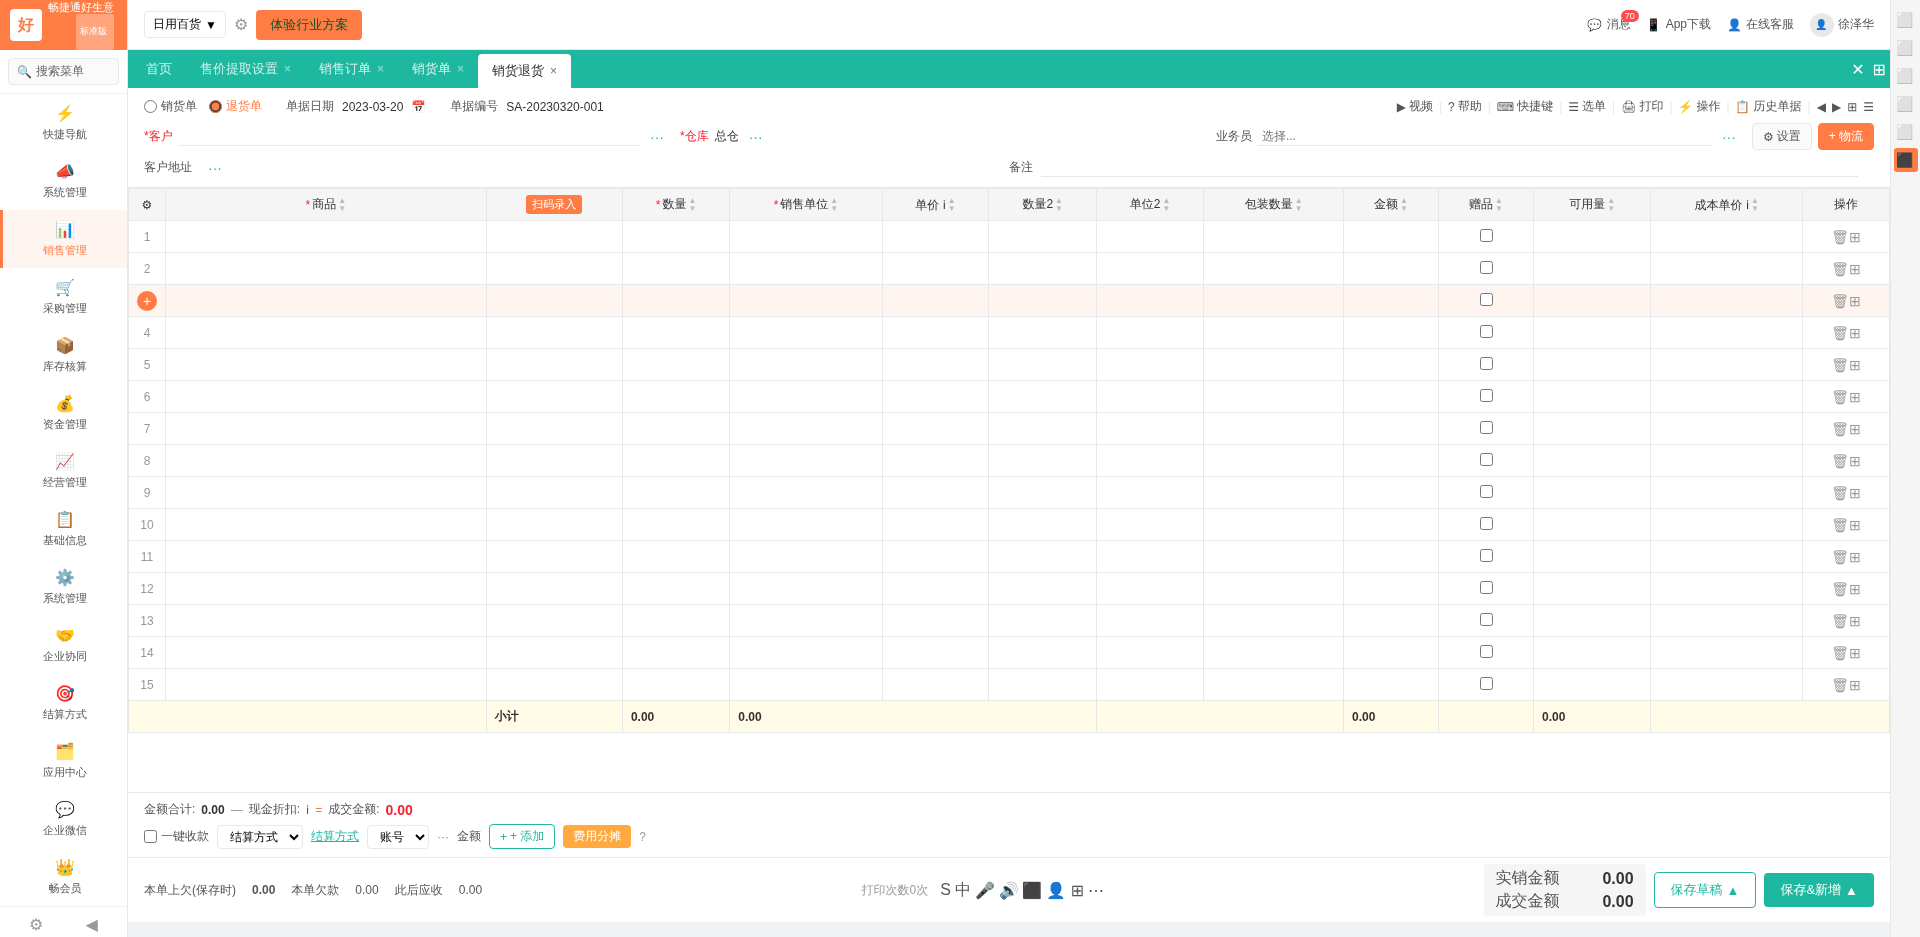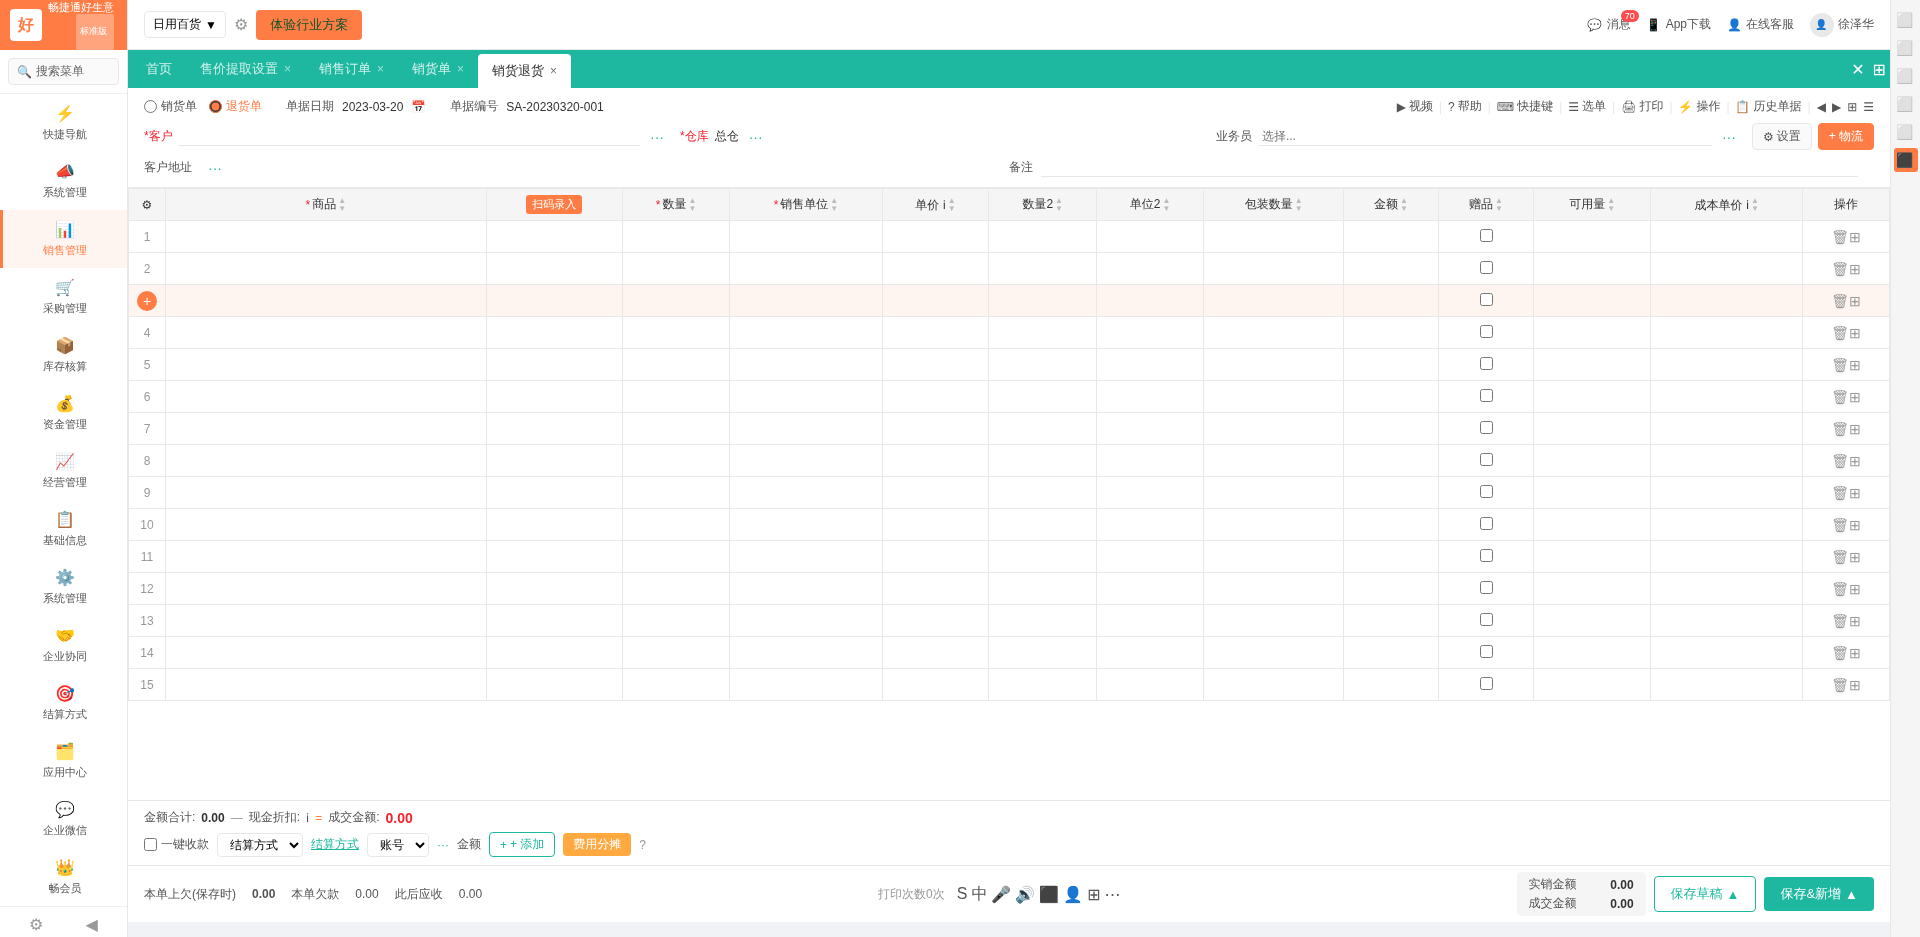--- a/index.html
+++ b/index.html
@@ -107,21 +107,21 @@
     .fee-btn { background: #ffa940; color: #fff; border: none; border-radius: 4px; padding: 3px 10px; cursor: pointer; font-size: 12px; }
 
     
     .footer { background: #fff; border-top: 1px solid #e8e8e8; padding: 6px 16px; display: flex; align-items: center; justify-content: space-between; }
     .footer-left { display: flex; align-items: center; gap: 16px; font-size: 12px; color: #555; }
     .footer-print { color: #999; font-size: 12px; }
     .footer-tools { display: flex; align-items: center; gap: 4px; }
     .footer-tool-icon { font-size: 16px; cursor: pointer; color: #555; }
     .footer-right { display: flex; align-items: center; gap: 8px; }
     .totals-box { background: #f5f5f5; border-radius: 4px; padding: 4px 12px; display: flex; flex-direction: column; align-items: flex-end; gap: 2px; }
-    .totals-row { display: flex; align-items: center; gap: 7px; font-size: 12px; }
+    .totals-row { display: flex; align-items: center; gap: 24px; font-size: 16px; }
     .totals-label { color: #555; }
     .totals-value { color: #333; font-weight: bold; min-width: 50px; text-align: right; }
     .save-draft-btn { border: 1px solid #1eb8a0; color: #1eb8a0; background: #fff; border-radius: 4px; padding: 8px 16px; cursor: pointer; font-size: 13px; display: flex; align-items: center; gap: 4px; }
     .save-new-btn { background: #1eb8a0; color: #fff; border: none; border-radius: 4px; padding: 8px 16px; cursor: pointer; font-size: 13px; display: flex; align-items: center; gap: 4px; }
 
     
     .right-panel { width: 30px; background: #f5f5f5; display: flex; flex-direction: column; align-items: center; padding: 8px 0; gap: 4px; border-left: 1px solid #e8e8e8; }
     .right-panel-btn { width: 24px; height: 24px; display: flex; align-items: center; justify-content: center; cursor: pointer; color: #999; font-size: 14px; }
     .right-panel-btn.active { background: #ff7d45; color: #fff; border-radius: 3px; }
   </style>
@@ -660,20 +660,31 @@
             <td></td>
             <td></td>
             <td></td>
             <td></td>
             <td></td>
             <td></td>
             <td class="checkbox-cell"><input type="checkbox" style=""></td>
             <td></td>
             <td></td>
             <td style="text-align: center;"><button class="action-btn">🗑</button><button class="action-btn">⊞</button></td>
+          </tr>
+          <tr class="summary-row">
+            <td colspan="2" style="font-weight: bold;"></td>
+            <td colspan="1" style="font-weight: bold;">小计</td>
+            <td colspan="1" style="font-weight: bold;">0.00</td>
+            <td colspan="3" style="font-weight: bold;">0.00</td>
+            <td colspan="2" style="font-weight: bold;"></td>
+            <td colspan="1" style="font-weight: bold;">0.00</td>
+            <td colspan="1" style="font-weight: bold;"></td>
+            <td colspan="1" style="font-weight: bold;">0.00</td>
+            <td colspan="2" style="font-weight: bold;"></td>
           </tr>
         </tbody>
     </table>
   </div>
 
   <div class="bottom-bar">
     <div class="bottom-row1">
       <div class="calc-field">
         <span>金额合计:</span>
         <span class="calc-value">0.00</span>

